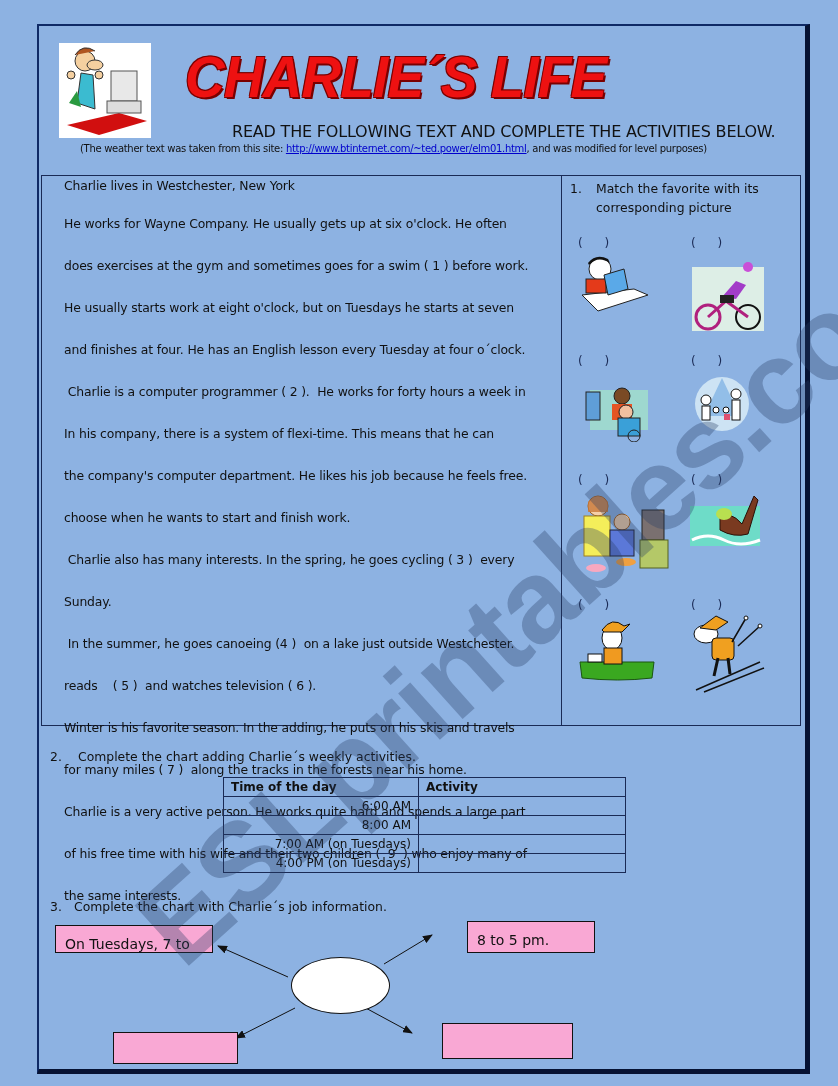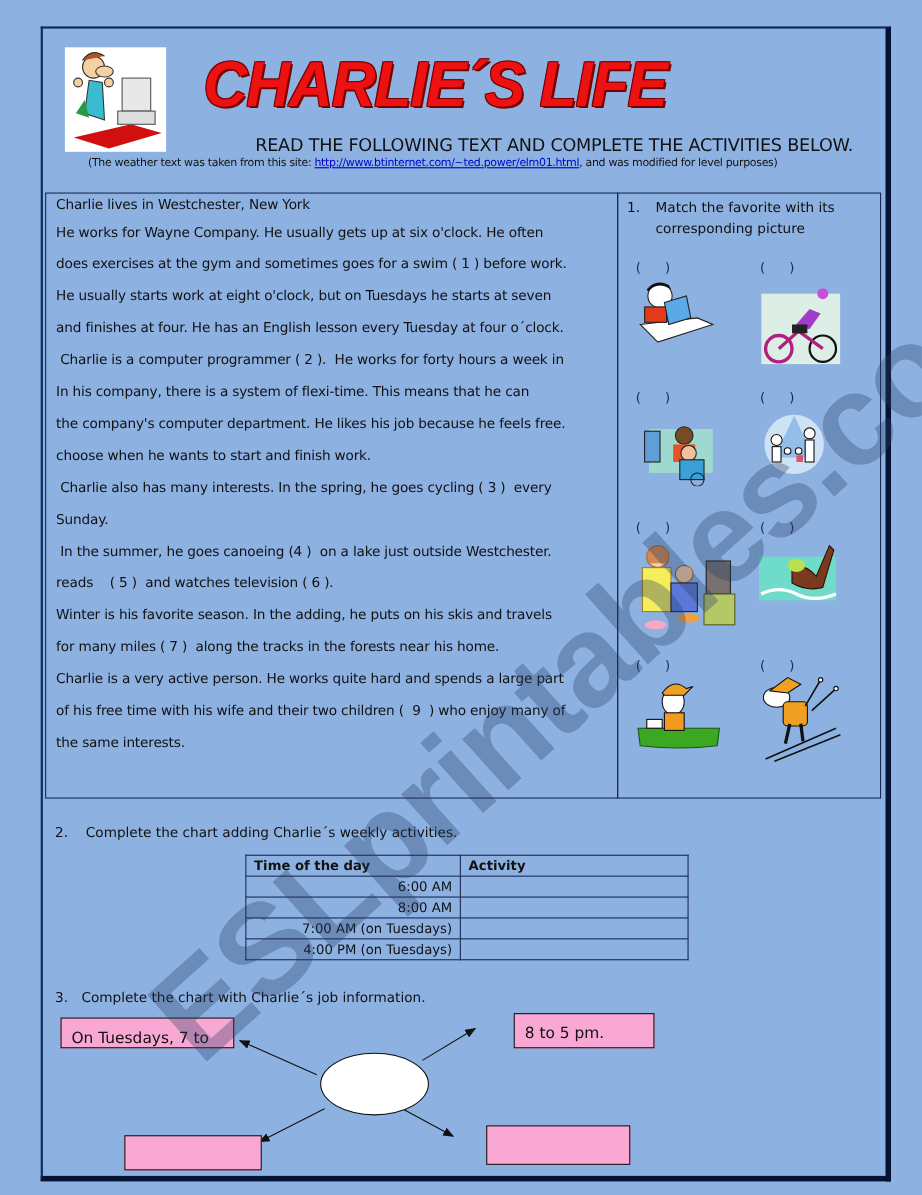--- a/index.html
+++ b/index.html
@@ -5,21 +5,21 @@
   html,body{margin:0;padding:0;}
   body{width:838px;height:1086px;background:#8db2e2;position:relative;overflow:hidden;font-family:"DejaVu Sans",sans-serif;color:#111;}
   .frame{position:absolute;left:37px;top:24px;width:773px;height:1050px;border-top:2px solid #0f2a66;border-left:2px solid #0f2a66;border-right:5px solid #061233;border-bottom:5px solid #061233;box-sizing:border-box;}
   .abs{position:absolute;}
   .logo{left:59px;top:43px;width:92px;height:95px;background:#fff;}
   .title{left:185px;top:46px;font-family:"Liberation Sans",sans-serif;font-weight:bold;font-style:italic;font-size:58px;color:#ee1111;letter-spacing:-1px;transform:scaleX(0.95);transform-origin:left;line-height:62px;text-shadow:2px 2px 0 #7a0000,-1px -1px 0 #7a0000,1px -1px 0 #7a0000,-1px 1px 0 #7a0000;}
   .instr{left:232px;top:122px;font-size:16px;font-family:"DejaVu Sans",sans-serif;letter-spacing:-0.2px;}
   .source{left:80px;top:143px;font-size:10px;letter-spacing:-0.3px;}
   .source a{color:#0000cc;text-decoration:underline;}
   .reading{left:41px;top:175px;width:521px;height:551px;border:1px solid #1a2a55;box-sizing:border-box;}
-  .reading p{margin:0;padding-left:9px;font-size:12.4px;line-height:29px;white-space:nowrap;letter-spacing:-0.15px;}
+  .reading p{margin:13px;padding-left:9px;font-size:12.4px;line-height:29px;white-space:nowrap;letter-spacing:-0.15px;}
   .reading p.first{line-height:20px;margin-top:0;}
   .match{left:561px;top:175px;width:240px;height:551px;border:1px solid #1a2a55;border-left:1px solid #1a2a55;box-sizing:border-box;}
   .match .q{position:absolute;left:8px;top:3px;font-size:12.4px;line-height:19px;}
   .match .q .num{display:inline-block;width:26px;}
   .match .q .l2{padding-left:26px;}
   .paren{position:absolute;font-size:12px;color:#1a2a55;letter-spacing:9px;}
   .pic{position:absolute;}
   .sec2{left:50px;top:749px;font-size:12.4px;}
   .sec2 .num{display:inline-block;width:28px;}
   table.chart{position:absolute;left:223px;top:777px;border-collapse:collapse;width:403px;}

